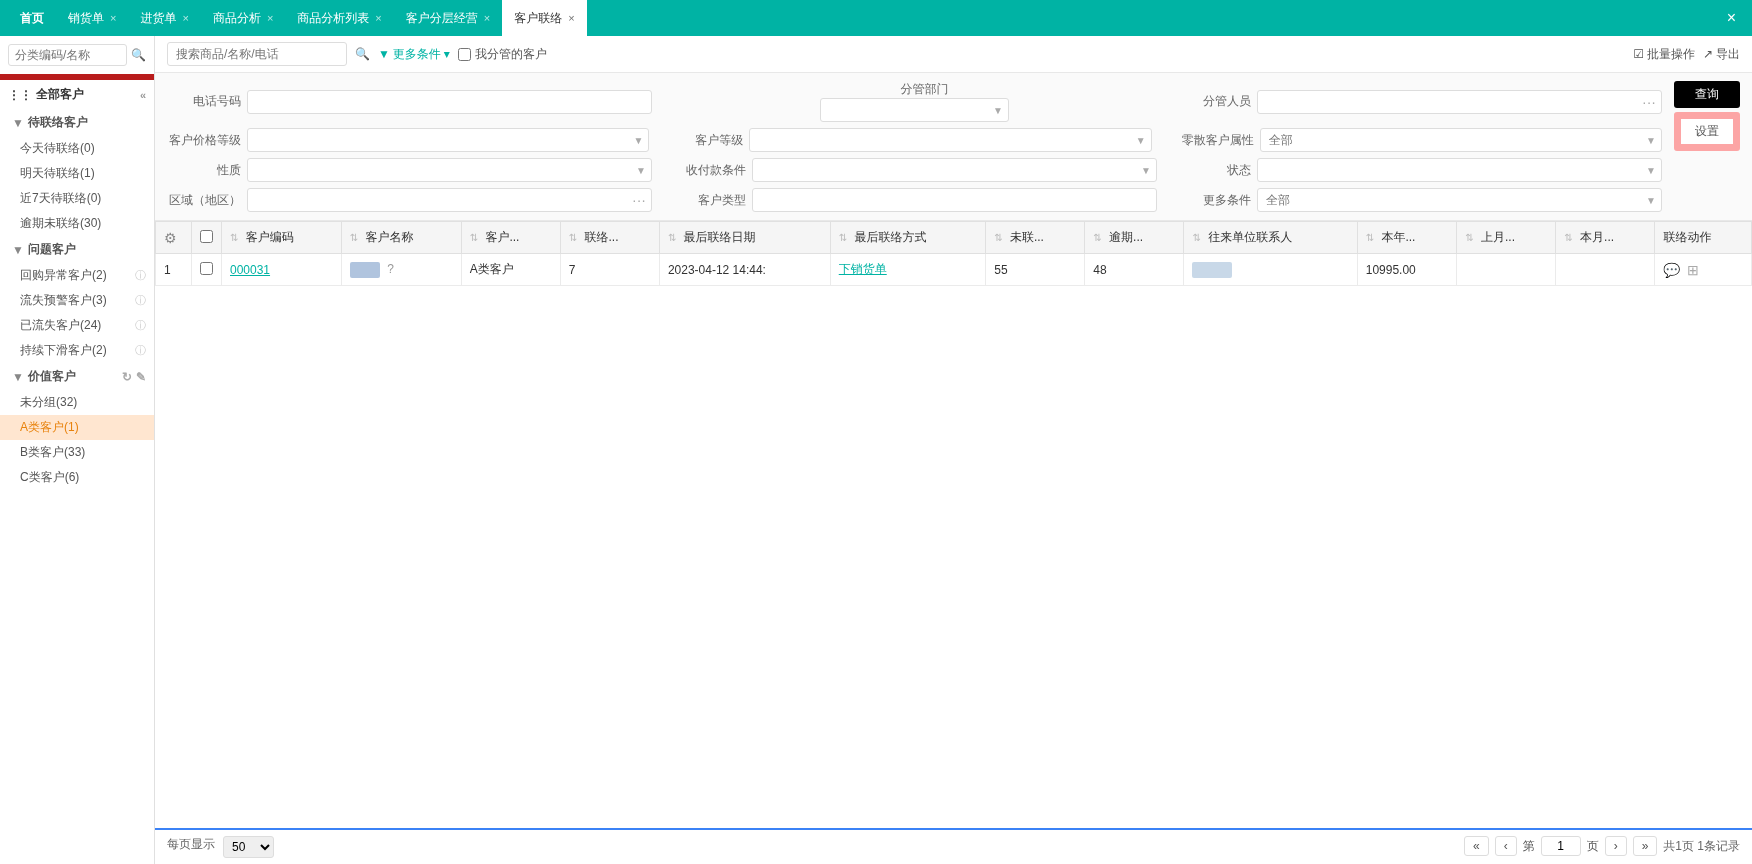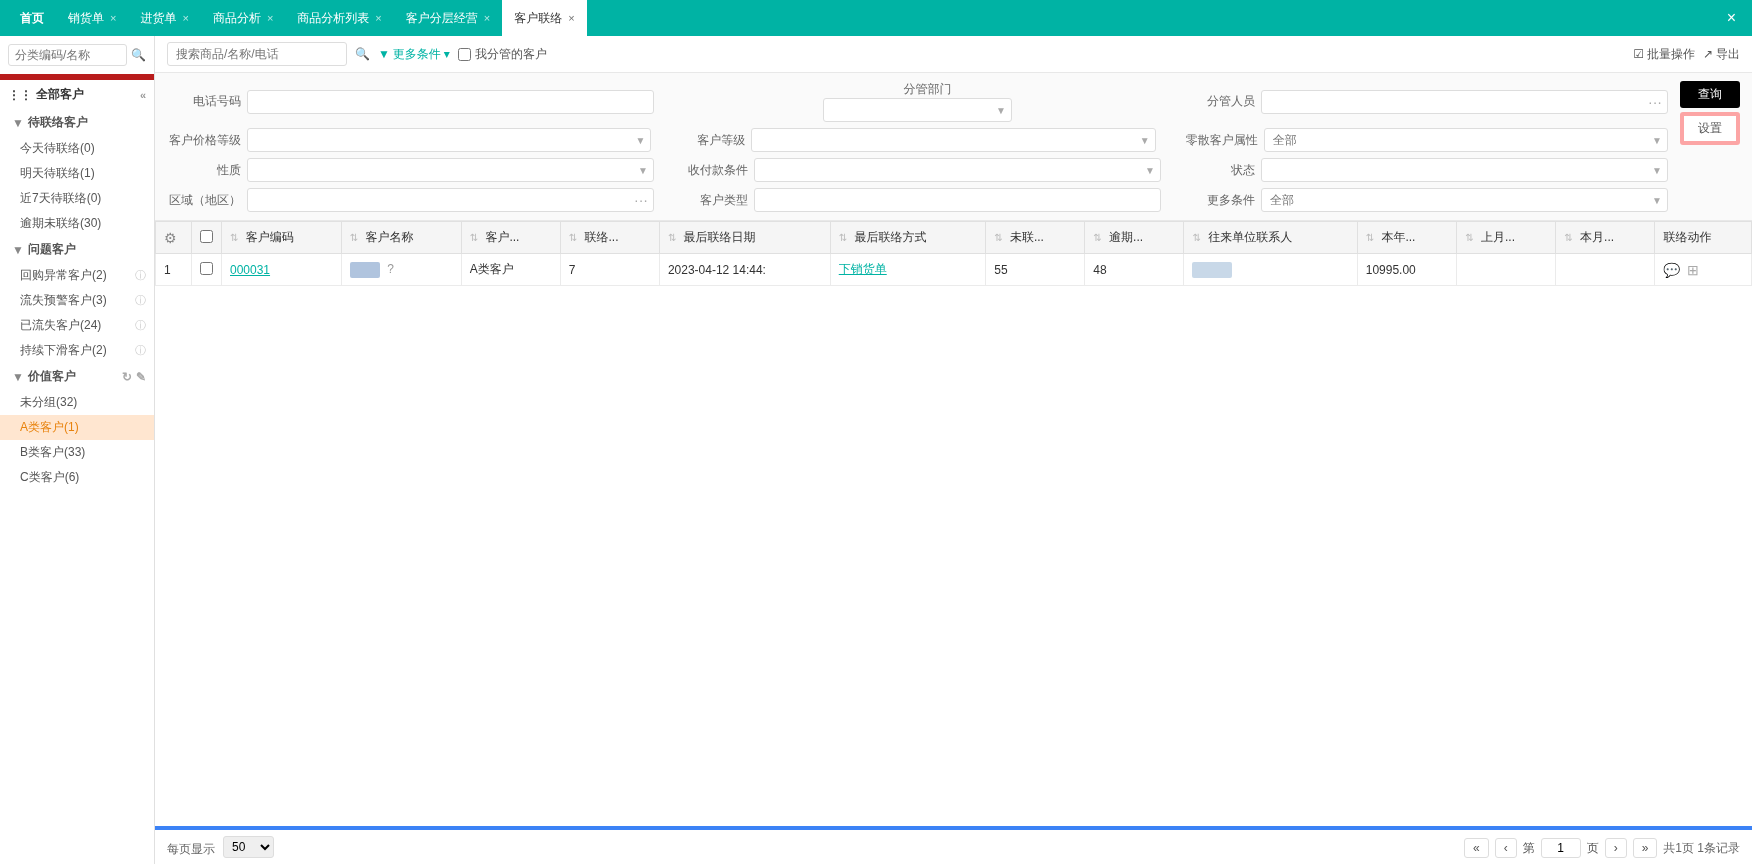--- a/index.html
+++ b/index.html
@@ -228,21 +228,21 @@
       color: white;
       border: none;
       padding: 5px 16px;
       border-radius: 3px;
       cursor: pointer;
       font-size: 12px;
     }
     .btn-settings {
       background: white;
       color: #555;
-      border: 4px solid #fca5a5;
+      border: 7px solid #fca5a5;
       padding: 4px 14px;
       border-radius: 3px;
       cursor: pointer;
       font-size: 12px;
     }
 
     
     .table-container {
       flex: 1;
       overflow: auto;
@@ -274,25 +274,25 @@
       color: #888;
       cursor: pointer;
       font-size: 14px;
     }
     .link-text { color: #00b3a4; cursor: pointer; text-decoration: underline; }
     .action-icons { display: flex; gap: 6px; align-items: center; }
     .action-icon { color: #aaa; cursor: pointer; font-size: 14px; }
 
     
     .bottom-bar {
-      border-top: 4px solid #3b82f6;
+      border-top: 2px solid #3b82f6;
       background: #fff;
       padding: 6px 12px;
       display: flex;
-      align-items: flex-end;
+      align-items: flex-start;
       gap: 8px;
       font-size: 12px;
       color: #555;
     }
     .per-page-label { color: #666; }
     .per-page-select {
       border: 1px solid #ddd;
       border-radius: 3px;
       padding: 2px 4px;
       font-size: 12px;

